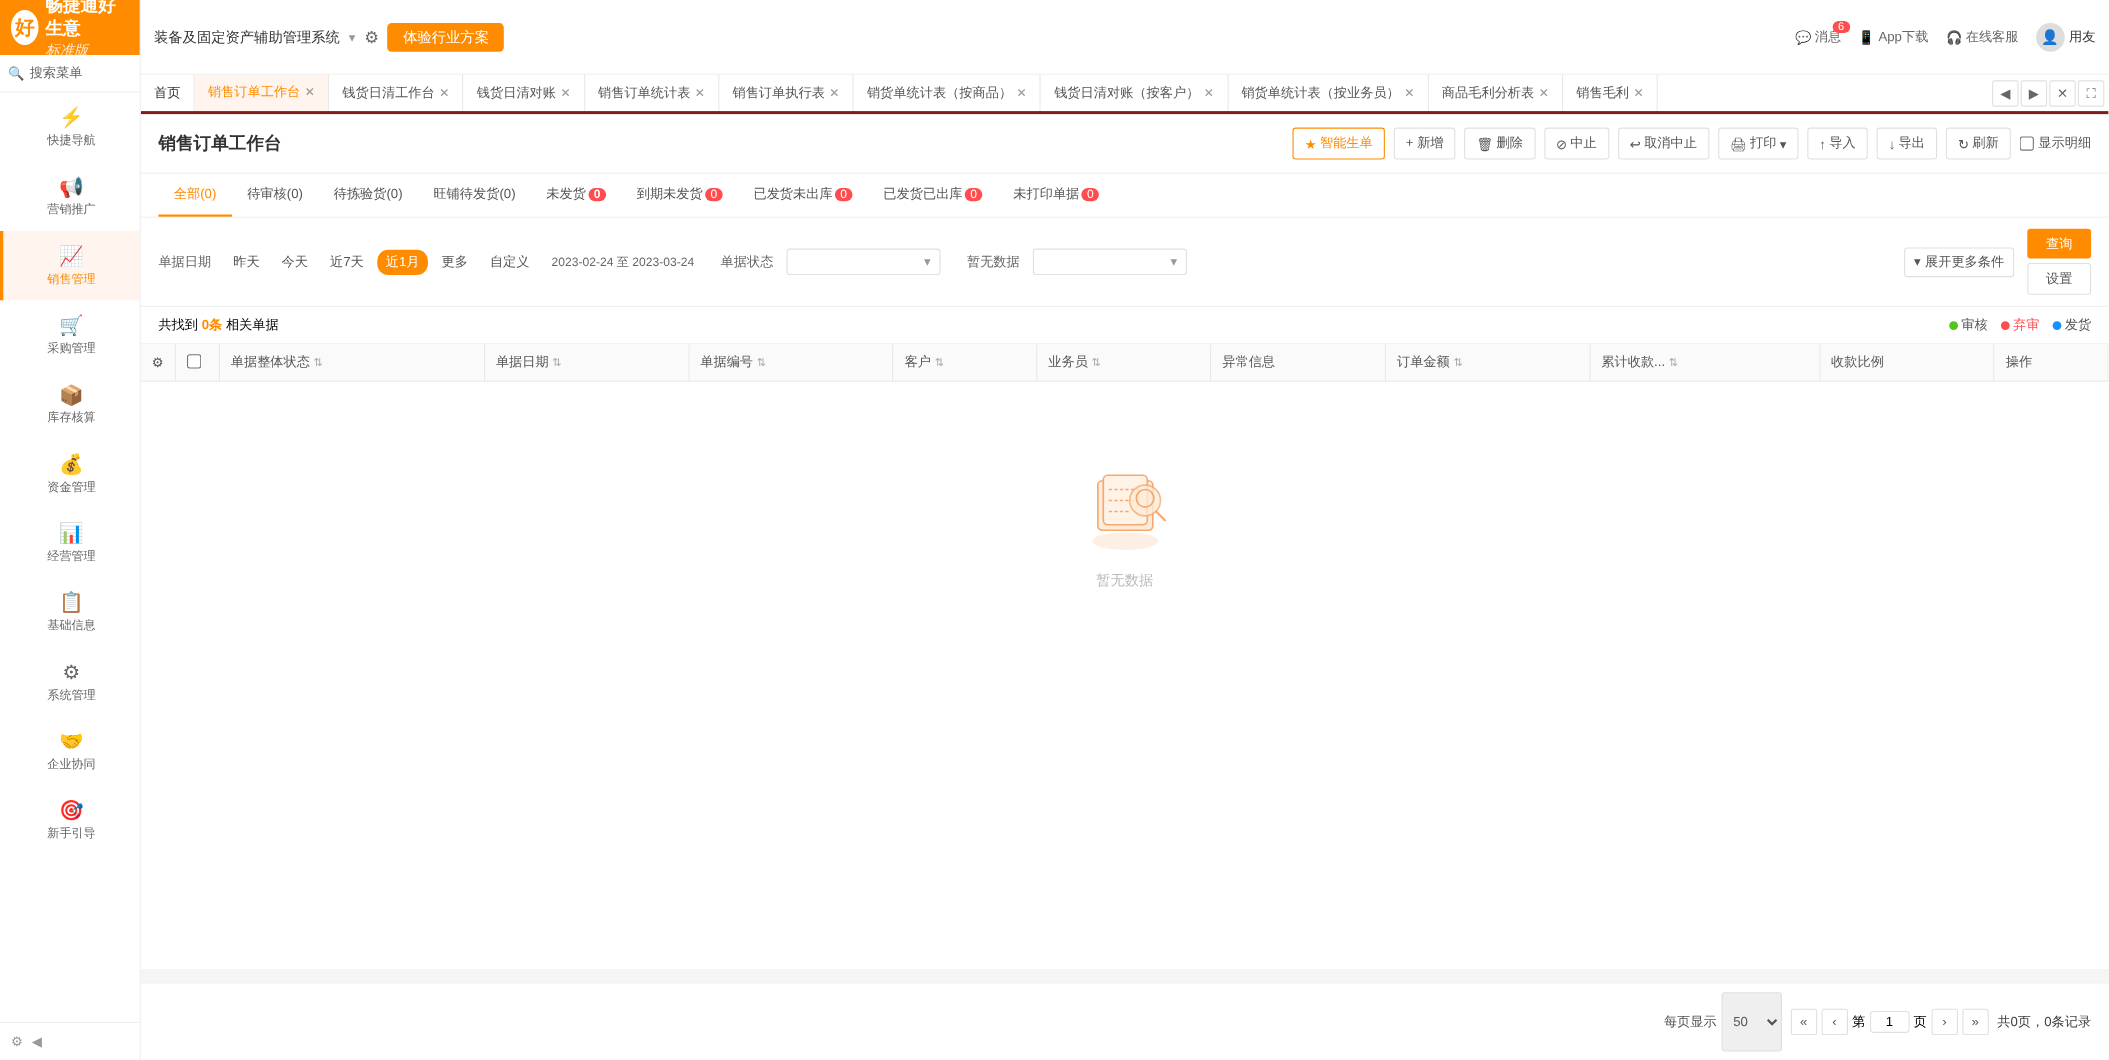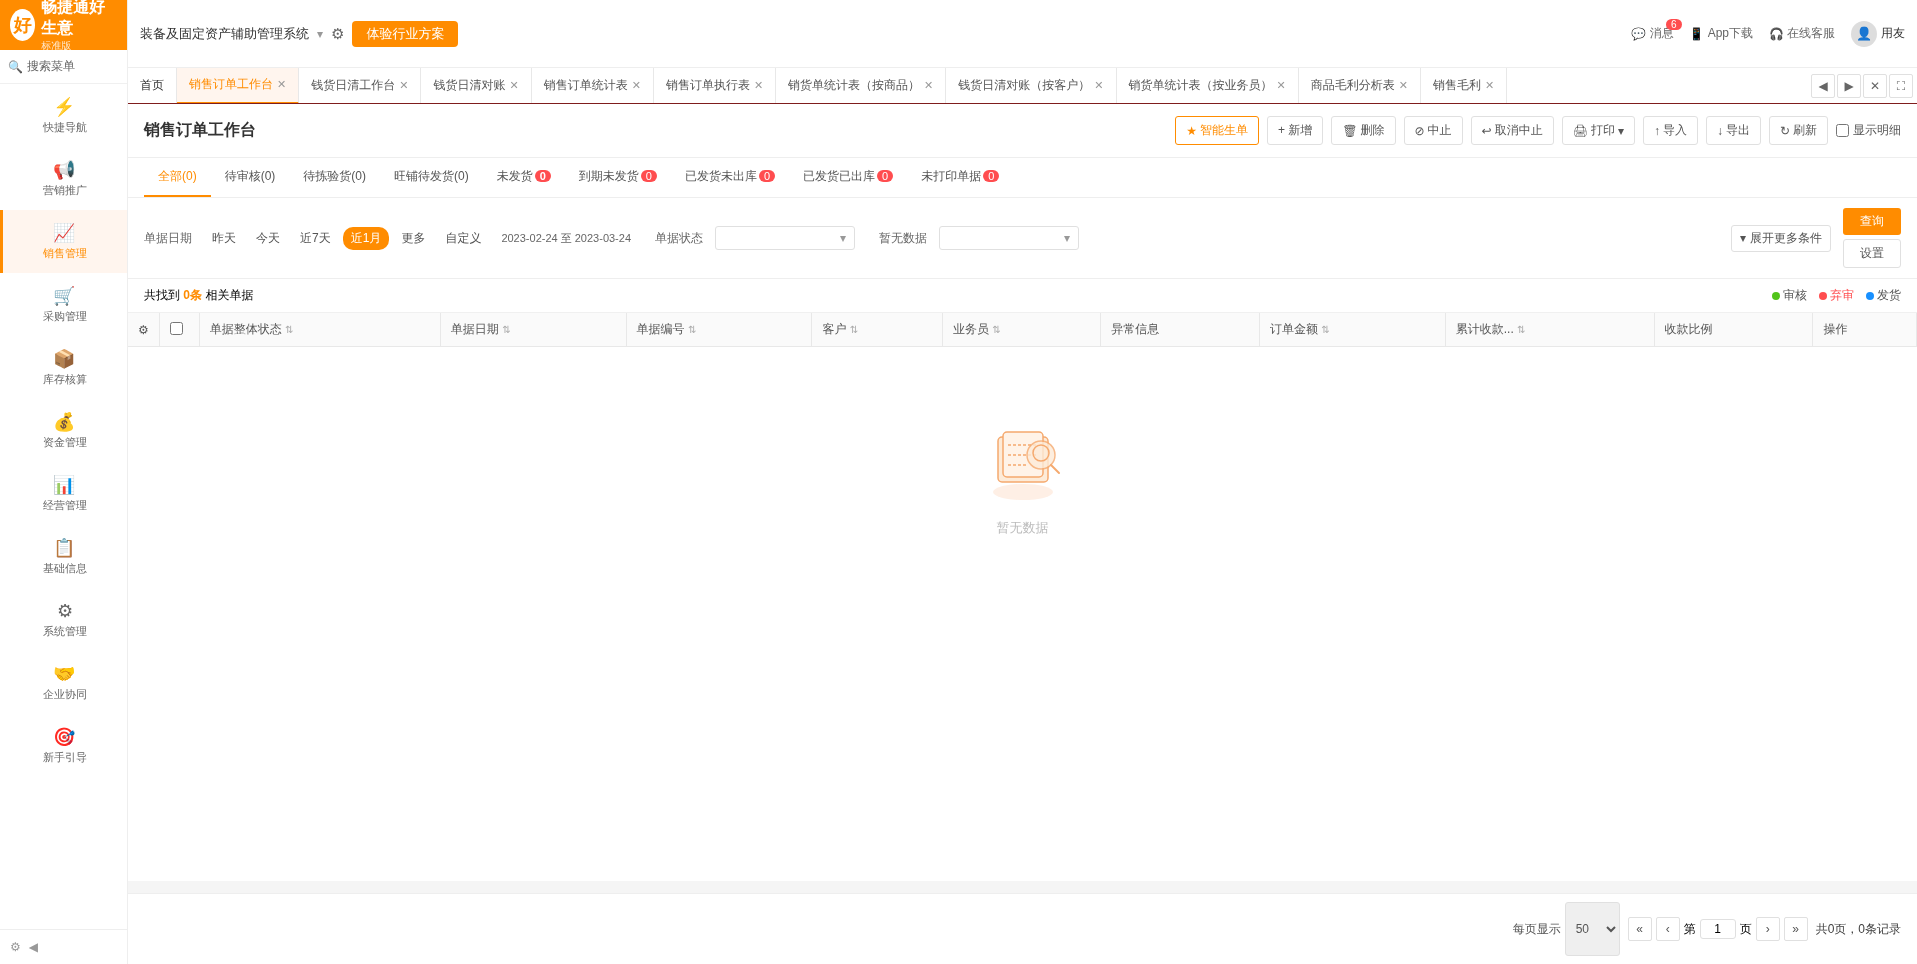--- a/index.html
+++ b/index.html
@@ -23,21 +23,21 @@
     
     .topbar { height: 68px; background: #fff; display: flex; align-items: center; padding: 0 12px; gap: 8px; border-bottom: 1px solid #eee; flex-shrink: 0; }
     .topbar-btn-orange { background: #ff8c00; color: #fff; border: none; border-radius: 4px; padding: 4px 14px; cursor: pointer; font-size: 13px; }
     .topbar-icons { display: flex; align-items: center; gap: 16px; margin-left: auto; color: #666; }
     .topbar-icon-item { display: flex; align-items: center; gap: 3px; cursor: pointer; position: relative; }
     .badge { background: #ff4d4f; color: #fff; border-radius: 10px; padding: 0 4px; font-size: 10px; min-width: 16px; text-align: center; position: absolute; top: -6px; right: -8px; }
     .topbar-user { display: flex; align-items: center; gap: 4px; cursor: pointer; color: #333; }
     .user-avatar { width: 26px; height: 26px; border-radius: 50%; background: #ddd; display: flex; align-items: center; justify-content: center; color: #666; font-size: 13px; }
 
     
-    .tabbar { height: 36px; background: #fff; display: flex; align-items: center; border-bottom: 1px solid #7f1d1d; flex-shrink: 0; overflow: hidden; text-align: right; }
+    .tabbar { height: 36px; background: #fff; display: flex; align-items: center; border-bottom: 3px solid #7f1d1d; flex-shrink: 0; overflow: hidden; text-align: right; }
     .tab { display: flex; align-items: center; height: 36px; padding: 0 12px; white-space: nowrap; cursor: pointer; color: #555; border-right: 1px solid #e8e8e8; font-size: 12px; gap: 4px; flex-shrink: 0; }
     .tab.active { background: #fff5ee; color: #ff8c00; border-bottom: 2px solid #ff8c00; }
     .tab.home { color: #333; }
     .tab-close { color: #999; font-size: 11px; cursor: pointer; }
     .tabbar-controls { display: flex; align-items: center; margin-left: auto; padding-right: 4px; gap: 2px; }
     .tabbar-ctrl-btn { width: 24px; height: 24px; display: flex; align-items: center; justify-content: center; cursor: pointer; color: #666; border: 1px solid #e0e0e0; border-radius: 2px; font-size: 12px; }
 
     
     .content { flex: 1; overflow: hidden; display: flex; flex-direction: column; background: #f5f7fa; }
 
@@ -104,21 +104,21 @@
     .gear-th { width: 30px; }
   </style>
 </head>
 <body>
 
 <div class="sidebar">
   <div class="sidebar-logo">
     <div class="sidebar-logo-icon">好</div>
     <div>
       <div style="font-size:16px;font-weight:bold;color:#fff;">畅捷通好生意</div>
-      <div style="font-size:10px;color:rgba(255,255,255,0.8);">标准版</div>
+      <div style="font-size:13px;color:rgba(255,255,255,0.8);font-style:italic;">标准版</div>
     </div>
   </div>
   <div class="sidebar-search">
     <span>🔍</span>
     <span>搜索菜单</span>
   </div>
   <div class="sidebar-item">
     <span class="sidebar-item-icon">⚡</span>
     <span class="sidebar-item-label">快捷导航</span>
   </div>

